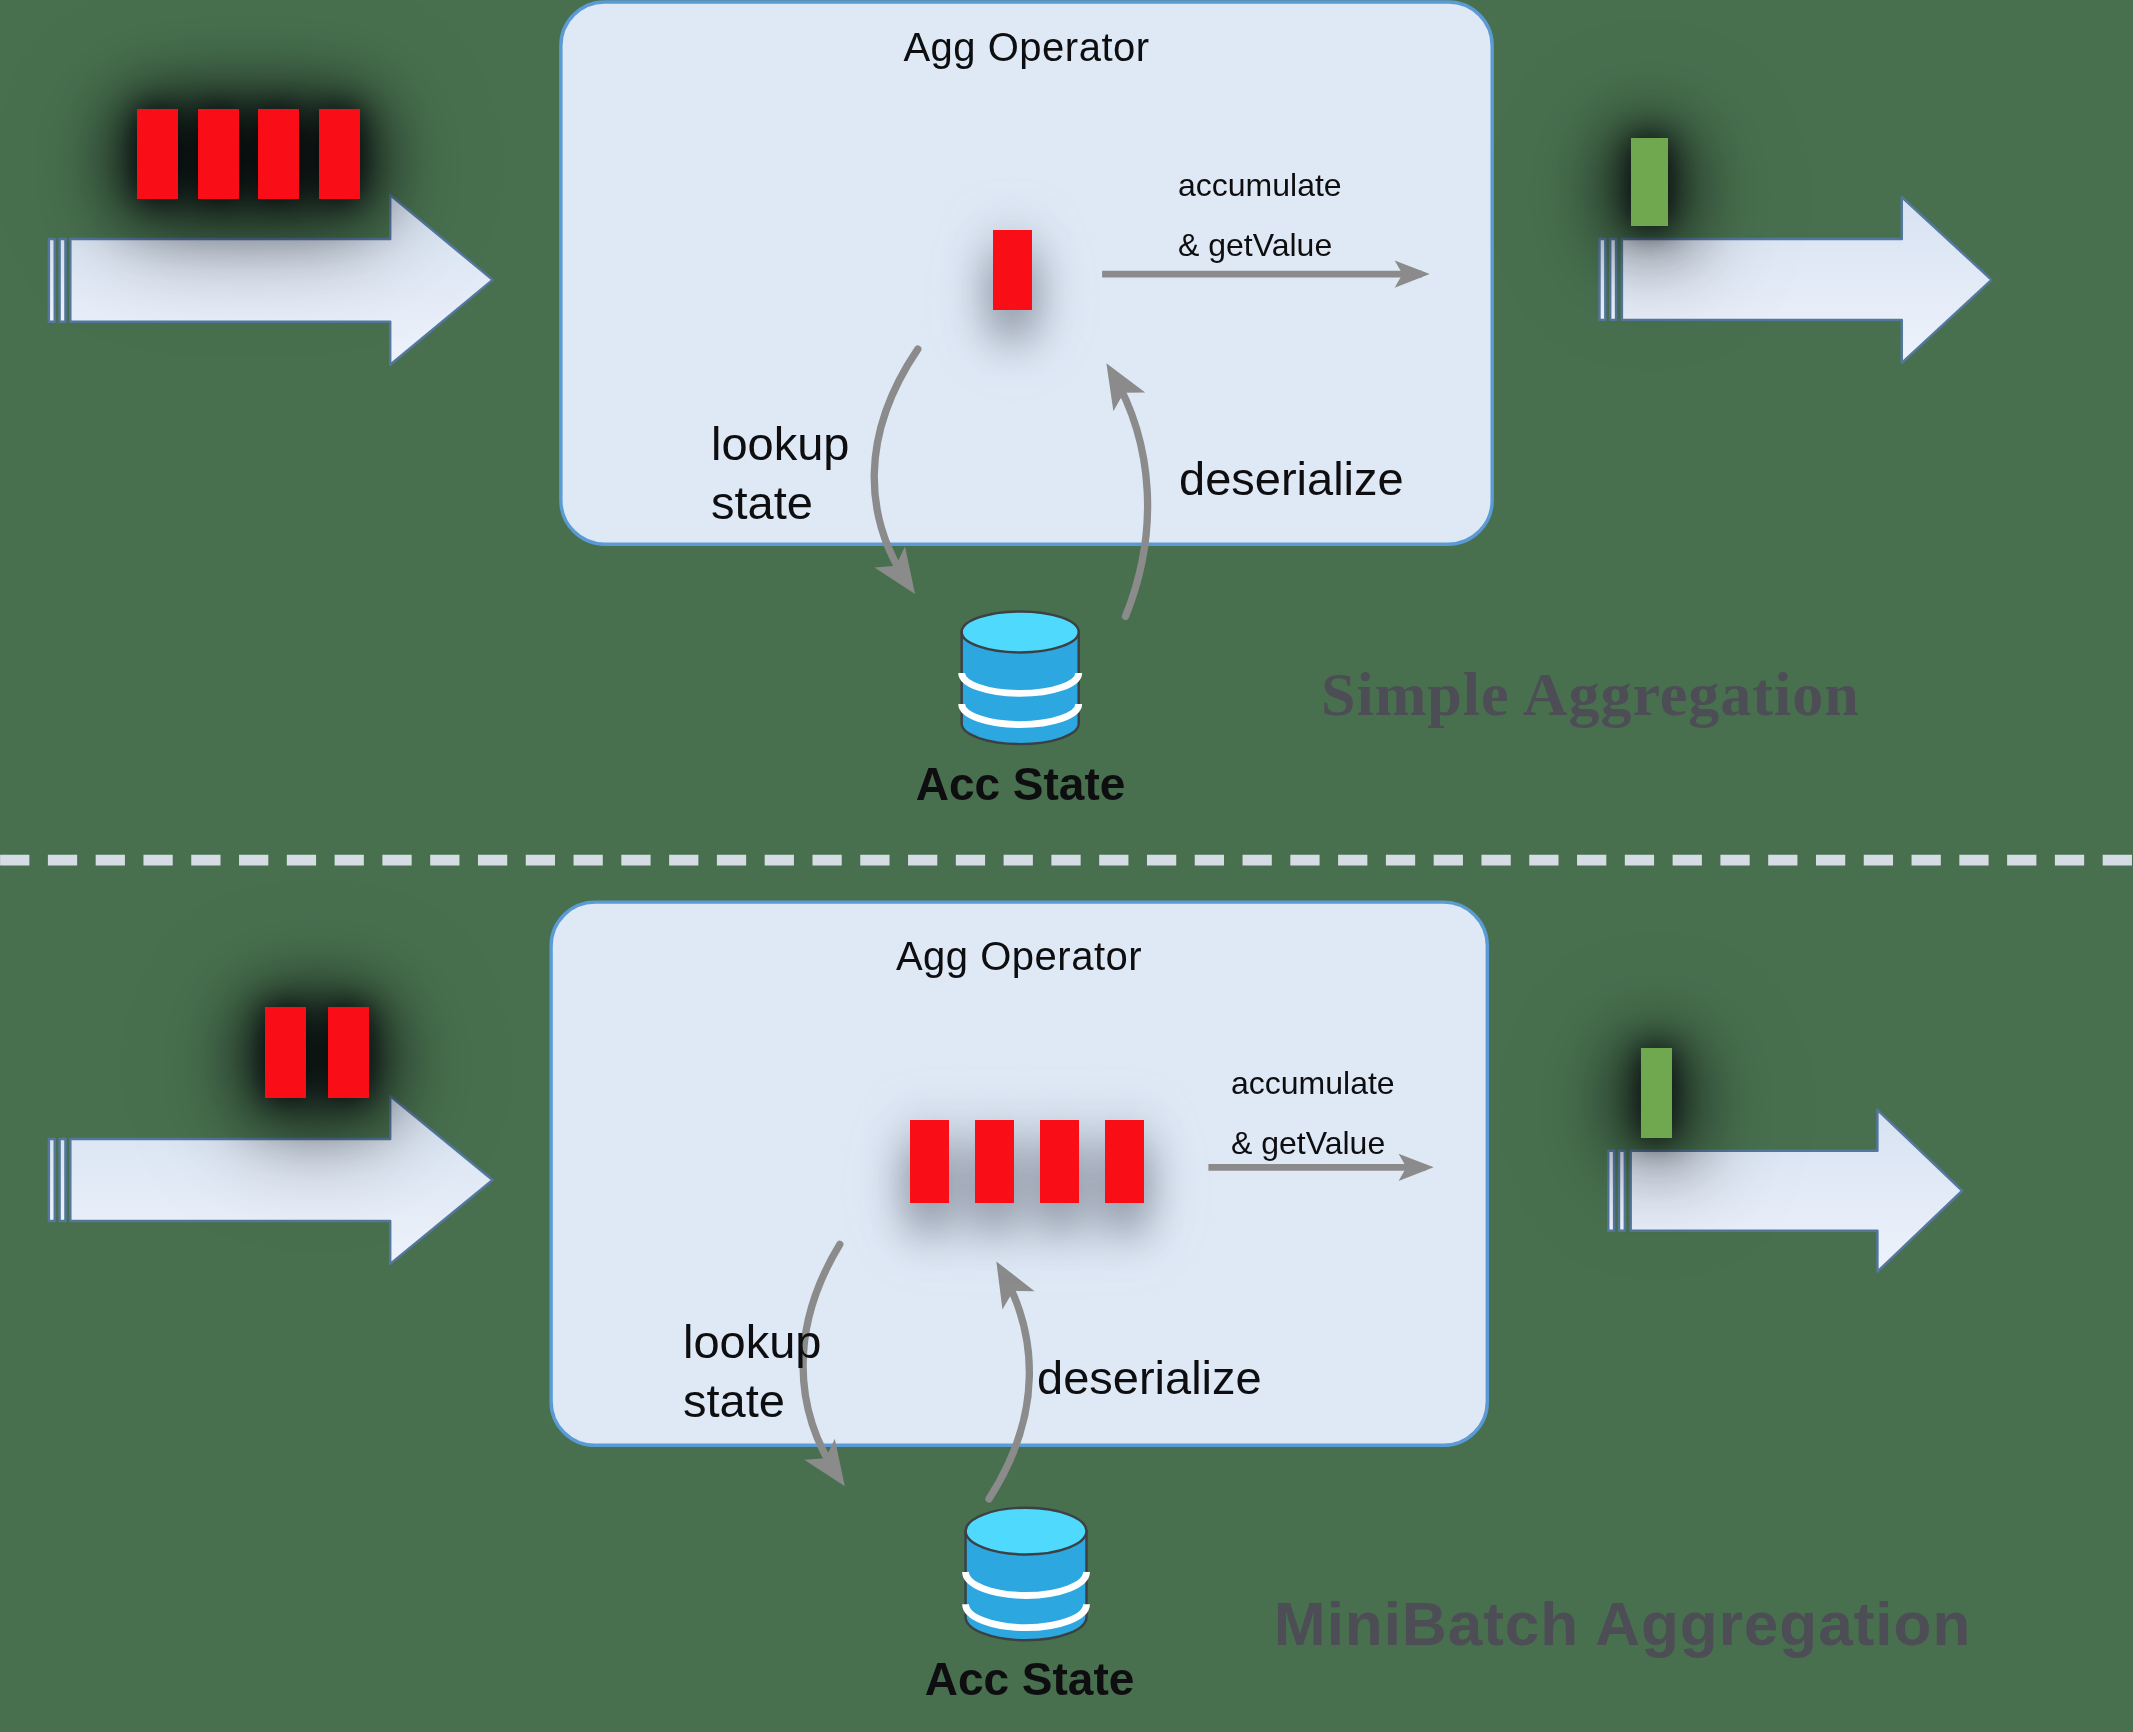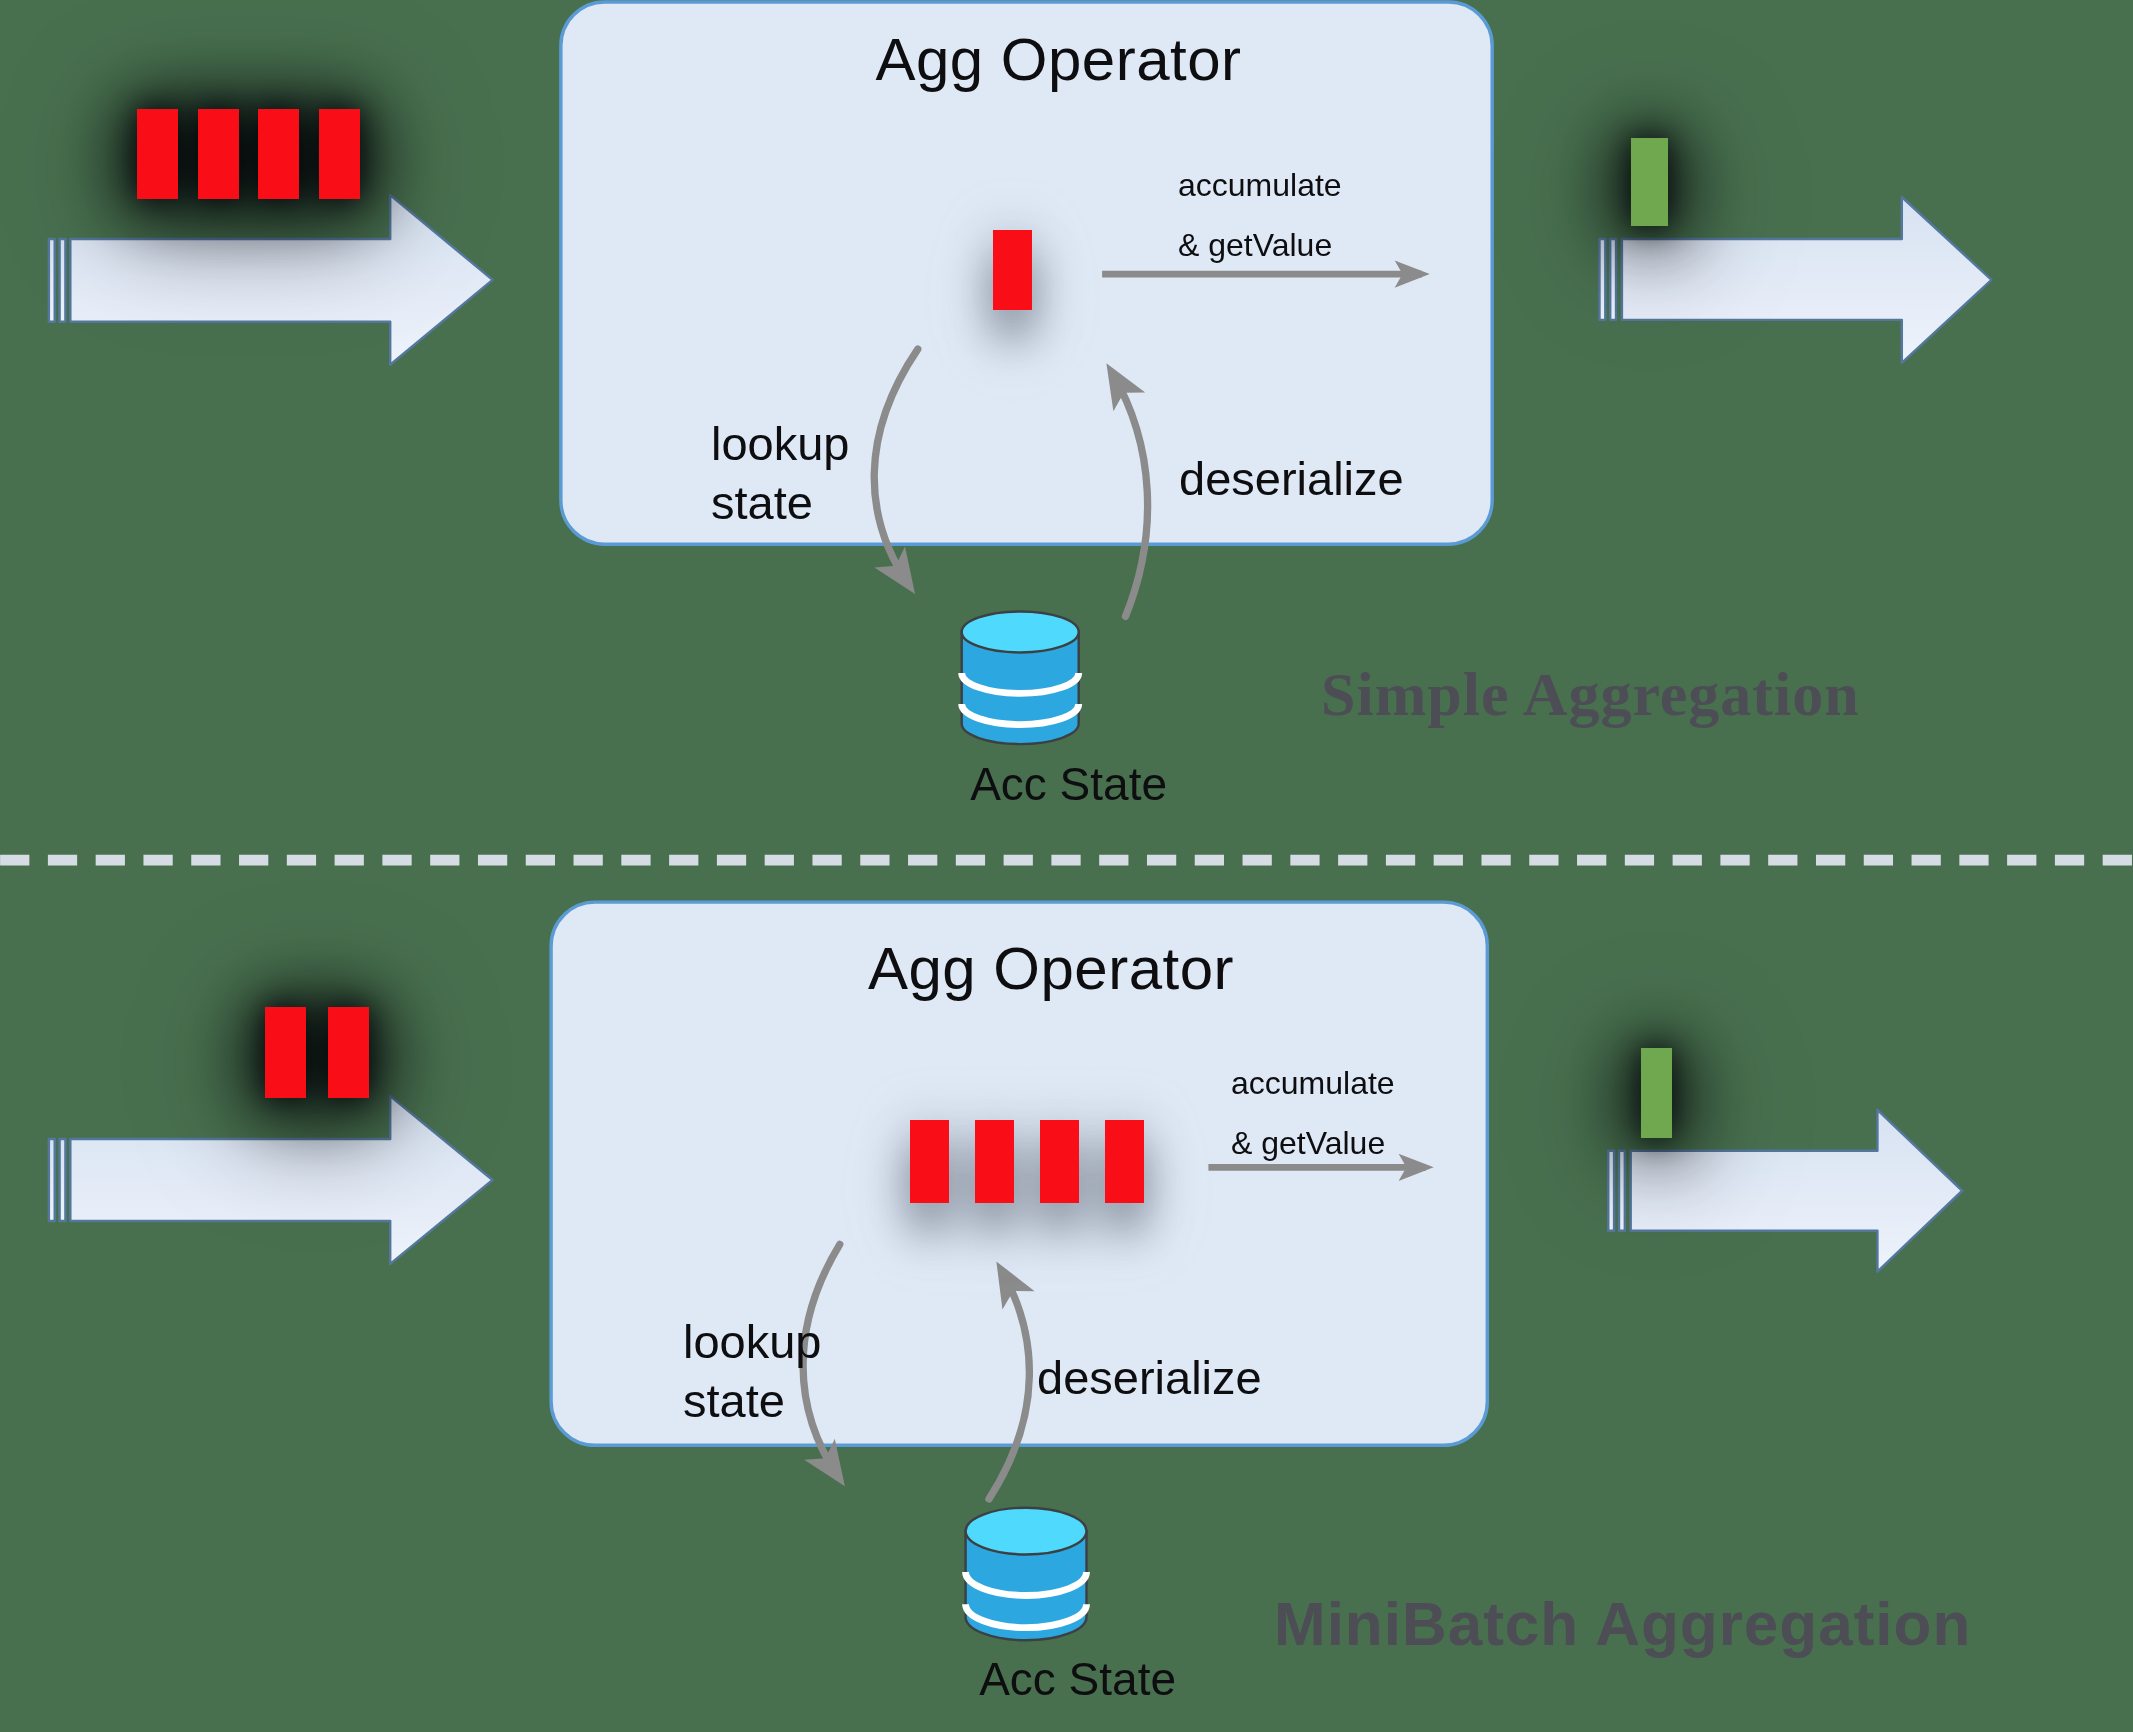--- a/index.html
+++ b/index.html
@@ -27,24 +27,24 @@
   .ah-fill{fill:var(--process-arrow-gray);}
   
   .records{position:absolute;display:flex;}
   .records span{display:block;width:var(--rw,39px);height:var(--rh,83px);}
   .records.red span{background:var(--record-red);}
   .records.green span{background:var(--record-green);}
   .glow{filter:drop-shadow(0 0 15.6px rgba(2,4,8,.95)) drop-shadow(0 0 33px rgba(2,4,8,.8)) drop-shadow(0 13.7px 45px rgba(2,4,8,.65));}
   .soft{filter:drop-shadow(0 29px 21.5px rgba(88,95,110,.62)) drop-shadow(0 0 25px rgba(115,122,138,.35));}
   
   .t{position:absolute;color:var(--text-black);}
-  .op-title{font-size:60px;text-align:center;letter-spacing:0.5px;margin-left:32px;}
+  .op-title{font-size:40px;text-align:center;letter-spacing:0.5px;}
   .proc{font-size:32px;line-height:60px;margin-top:16px;}
   .side{font-size:47px;line-height:59px;}
-  .state{font-size:46px;font-weight:400;text-align:right;}
+  .state{font-size:46px;font-weight:700;text-align:center;}
   .caption{font-size:62px;font-weight:700;color:var(--caption-gray);letter-spacing:1px;}
 </style>
 </head>
 <body>
 
 <div class="stage">
 
   <svg class="layer" width="2134" height="1732" viewBox="0 0 2188 1776">
     <defs>
       <linearGradient id="arrowGrad" x1="0" y1="0" x2="0" y2="1">

